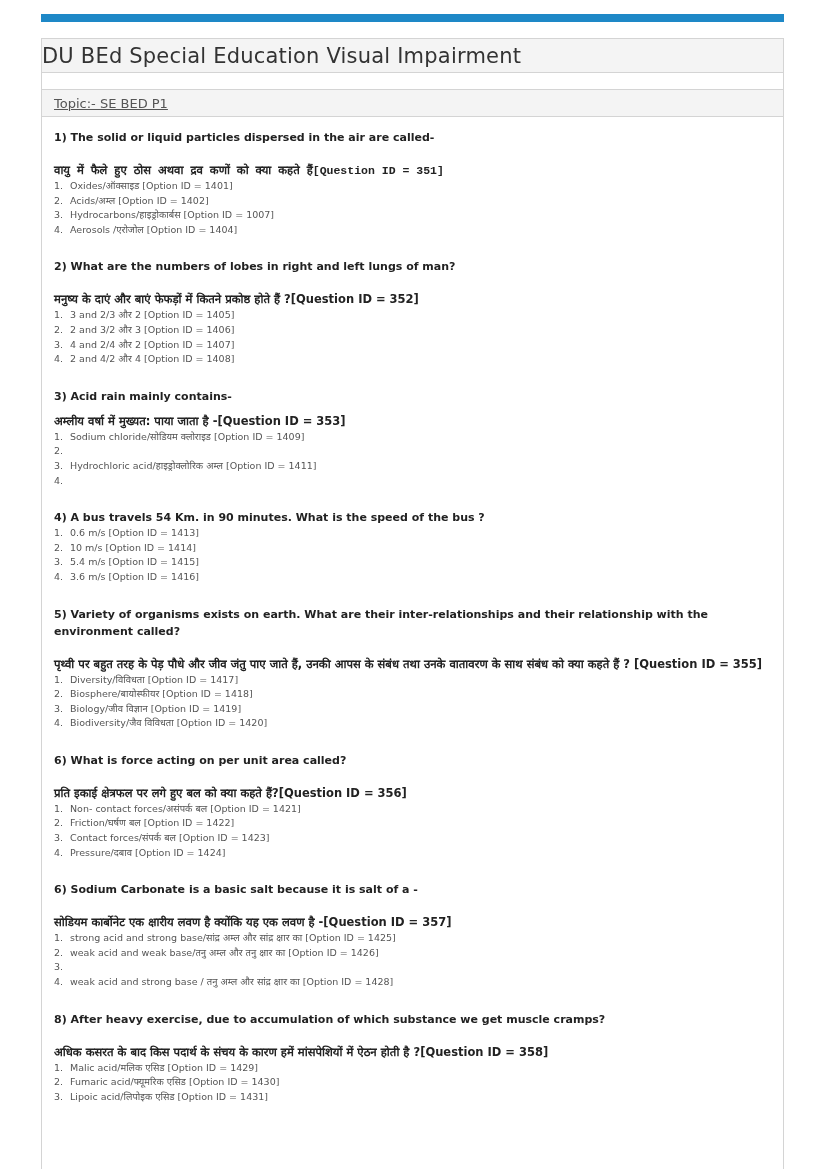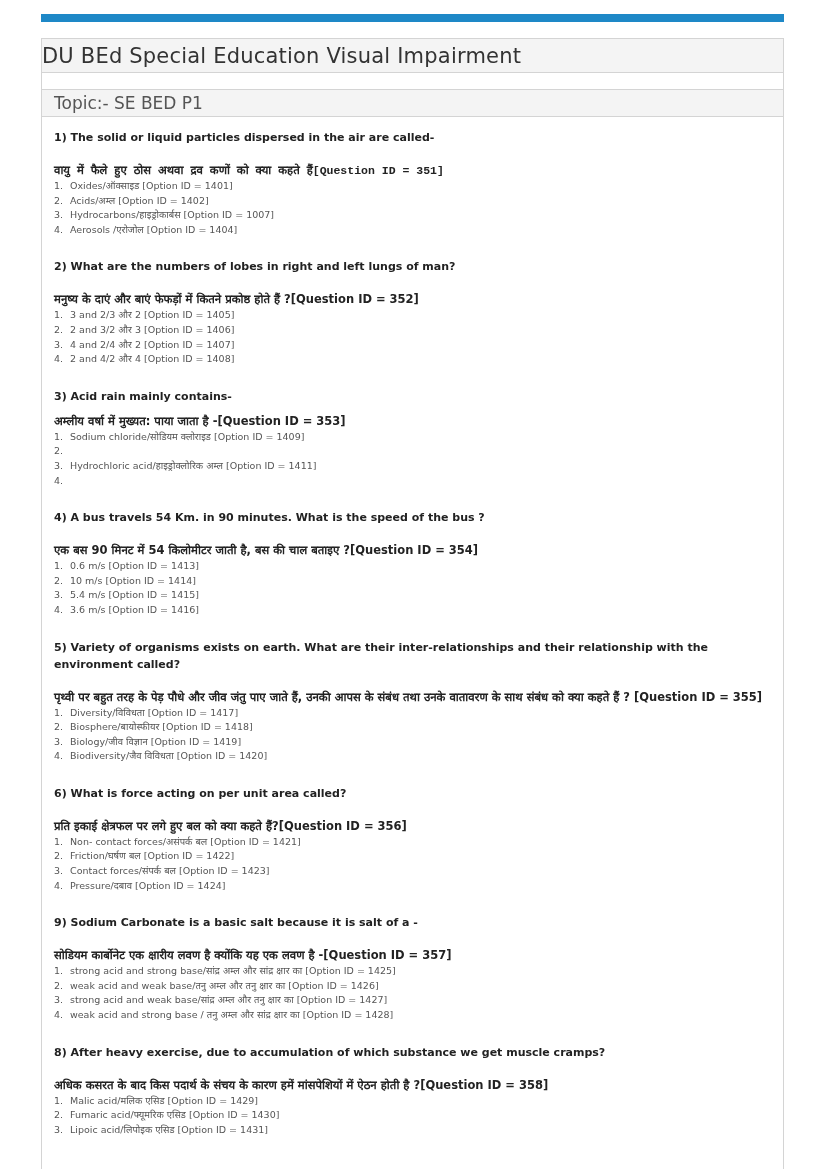--- a/index.html
+++ b/index.html
@@ -3,21 +3,21 @@
 <meta charset="utf-8">
 <style>
   html, body { margin: 0; padding: 0; background: #ffffff; }
   body { width: 826px; height: 1169px; position: relative; overflow: hidden; font-family: "DejaVu Sans", sans-serif; color: #222; }
   .top-bar { position: absolute; left: 41px; top: 14px; width: 743px; height: 8px; background: #1e88c7; }
   .sheet { position: absolute; left: 41px; top: 38px; width: 741px; height: 1140px; border: 1px solid #d4d4d4; border-bottom: none; }
   .title-row { height: 33px; background: #f4f4f4; border-bottom: 1px solid #d4d4d4; display: flex; align-items: center; justify-content: flex-start; }
   .title-row span { font-family: "DejaVu Sans", sans-serif; font-size: 21px; color: #333; letter-spacing: 0.2px; }
   .spacer-row { height: 16px; border-bottom: 1px solid #d4d4d4; }
   .topic-row { height: 26px; background: #f4f4f4; border-bottom: 1px solid #d4d4d4; display: flex; align-items: center; padding-left: 12px; }
-  .topic-row span { font-size: 17px; color: #555; }
+  .topic-row span { font-size: 13px; color: #555; text-decoration: underline; }
   .content { padding: 0 12px; }
   .question { margin: 0; }
   .q-en { font-size: 11px; font-weight: bold; color: #222; margin: 0; line-height: 17px; }
   .q-hi { font-size: 11.5px; font-weight: bold; color: #222; margin: 0; line-height: 17px; }
   .opts { list-style: none; margin: 0; padding: 0; }
   .opts li { font-size: 9.5px; color: #555; line-height: 14.6px; display: flex; }
   .opts li .num { width: 13px; flex: none; }
   .opts li .txt { padding-left: 3px; }
 </style>
 </head>
@@ -98,21 +98,20 @@
             <span class="txt">Hydrochloric acid/हाइड्रोक्लोरिक अम्ल [Option ID = 1411]</span>
           </li>
         <li>
             <span class="num">4.</span>
           </li>
       </ul>
     </div>
 
     <div class="question" style="padding-top:21px;">
       <p class="q-en">4)  A bus travels 54 Km. in 90 minutes.  What is the speed of the bus ?</p>
-      <p class="q-hi" style="margin-top:16px;">एक बस 90 मिनट में 54 किलोमीटर जाती है, बस की चाल बताइए ?[Question ID = 354]</p>
       <ul class="opts">
         <li>
             <span class="num">1.</span>
             <span class="txt">0.6 m/s [Option ID = 1413]</span>
           </li>
         <li>
             <span class="num">2.</span>
             <span class="txt">10 m/s [Option ID = 1414]</span>
           </li>
         <li>
@@ -166,34 +165,33 @@
             <span class="txt">Contact forces/संपर्क बल [Option ID = 1423]</span>
           </li>
         <li>
             <span class="num">4.</span>
             <span class="txt">Pressure/दबाव [Option ID = 1424]</span>
           </li>
       </ul>
     </div>
 
     <div class="question" style="padding-top:21px;">
-      <p class="q-en">9)   Sodium Carbonate is a basic salt because it is salt of a -</p>
+      <p class="q-en">6)   Sodium Carbonate is a basic salt because it is salt of a -</p>
       <p class="q-hi" style="margin-top:16px;">सोडियम कार्बोनेट एक  क्षारीय लवण है क्योंकि यह एक लवण है -[Question ID = 357]</p>
       <ul class="opts">
         <li>
             <span class="num">1.</span>
             <span class="txt">strong acid and strong base/सांद्र अम्ल और सांद्र क्षार  का [Option ID = 1425]</span>
           </li>
         <li>
             <span class="num">2.</span>
             <span class="txt">weak acid and weak base/तनु अम्ल और तनु क्षार का [Option ID = 1426]</span>
           </li>
         <li>
             <span class="num">3.</span>
-            <span class="txt">strong acid and weak base/सांद्र अम्ल और तनु  क्षार का [Option ID = 1427]</span>
           </li>
         <li>
             <span class="num">4.</span>
             <span class="txt">weak acid and strong base / तनु अम्ल और सांद्र क्षार का [Option ID = 1428]</span>
           </li>
       </ul>
     </div>
 
     <div class="question" style="padding-top:21px;">
       <p class="q-en">8)  After heavy exercise, due to accumulation of which substance we get muscle cramps?</p>

